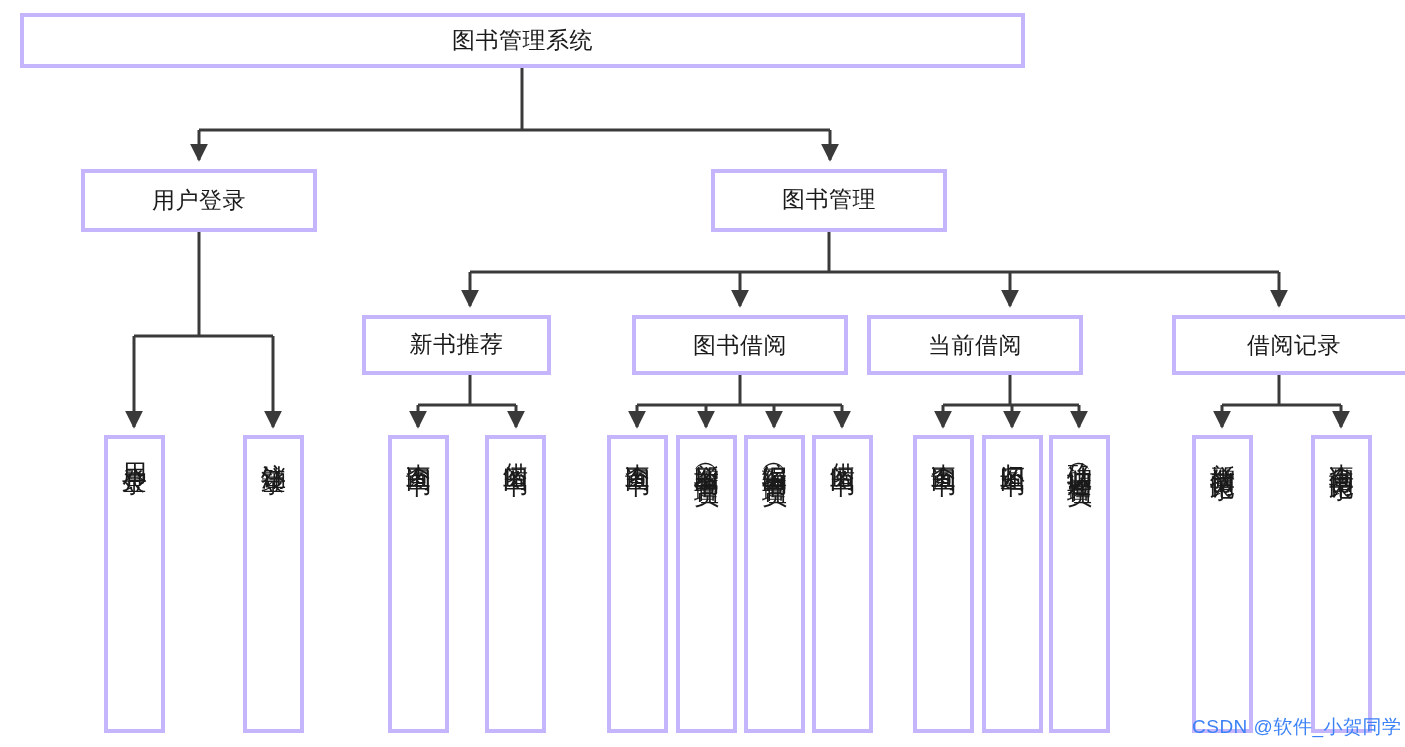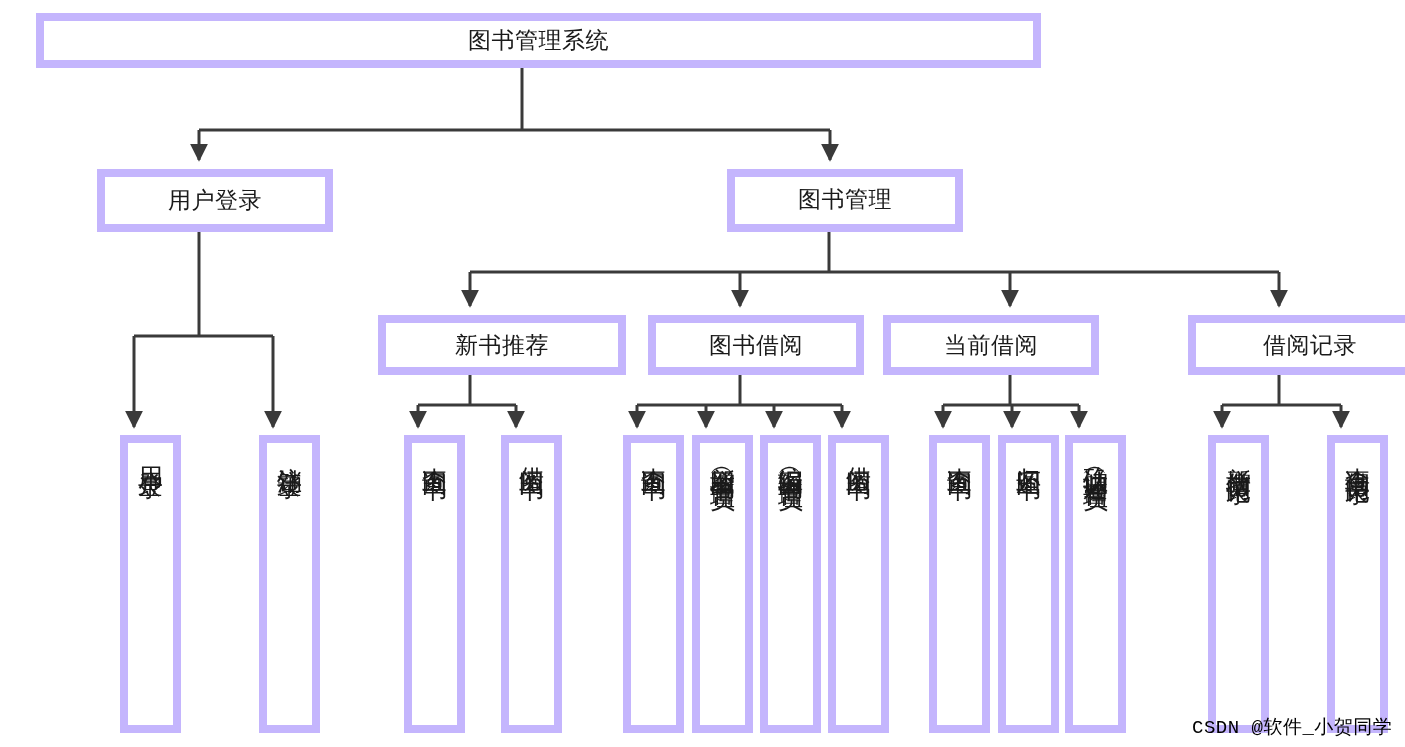--- a/index.html
+++ b/index.html
@@ -22,27 +22,26 @@
     left: 0;
     top: 0;
     width: 1405px;
     height: 747px;
     pointer-events: none;
   }
   .node {
     position: absolute;
     box-sizing: border-box;
     background: #ffffff;
-    border: 8px solid #c4b5fd;
+    border: 4px solid #c4b5fd;
     display: flex;
     align-items: center;
     justify-content: center;
     color: #1a1a1a;
     z-index: 2;
-    margin-left: 16px;
   }
   .node-label {
     display: block;
     text-align: center;
     line-height: 1.06;
     letter-spacing: 0.5px;
     white-space: nowrap;
   }
   
   .h-node .node-label {
@@ -57,25 +56,24 @@
   .v-node .node-label {
     writing-mode: vertical-rl;
     text-orientation: upright;
     font-size: 25px;
     line-height: 1.0;
     letter-spacing: 3px;
   }
   .watermark {
     position: absolute;
     font-size: 19px;
-    color: #000000;
+    color: #3b82f6;
     white-space: nowrap;
     z-index: 3;
     letter-spacing: 0.5px;
-    font-family: Liberation Mono, monospace;
   }
 </style>
 </head>
 <body>
 
 <div id="canvas">
 
   <svg class="connectors" viewBox="0 0 1405 747" xmlns="http://www.w3.org/2000/svg">
     <defs>
       <marker id="arrow" viewBox="0 0 10 10" refX="9" refY="5" markerWidth="6" markerHeight="6" orient="auto-start-reverse">
@@ -130,21 +128,21 @@
     <span class="node-label">图书管理系统</span>
   </div>
 
   <div class="node h-node" style="left:81px; top:169px; width:236px; height:63px;">
     <span class="node-label">用户登录</span>
   </div>
   <div class="node h-node" style="left:711px; top:169px; width:236px; height:63px;font-family:Liberation Serif, serif;">
     <span class="node-label">图书管理</span>
   </div>
 
-  <div class="node h-node" style="left:362px; top:315px; width:248px; height:60px;">
+  <div class="node h-node" style="left:362px; top:315px; width:189px; height:60px;font-family:Liberation Serif, serif;">
     <span class="node-label">新书推荐</span>
   </div>
   <div class="node h-node" style="left:632px; top:315px; width:216px; height:60px;">
     <span class="node-label">图书借阅</span>
   </div>
   <div class="node h-node" style="left:867px; top:315px; width:216px; height:60px;">
     <span class="node-label">当前借阅</span>
   </div>
   <div class="node h-node" style="left:1172px; top:315px; width:244px; height:60px;">
     <span class="node-label">借阅记录</span>

